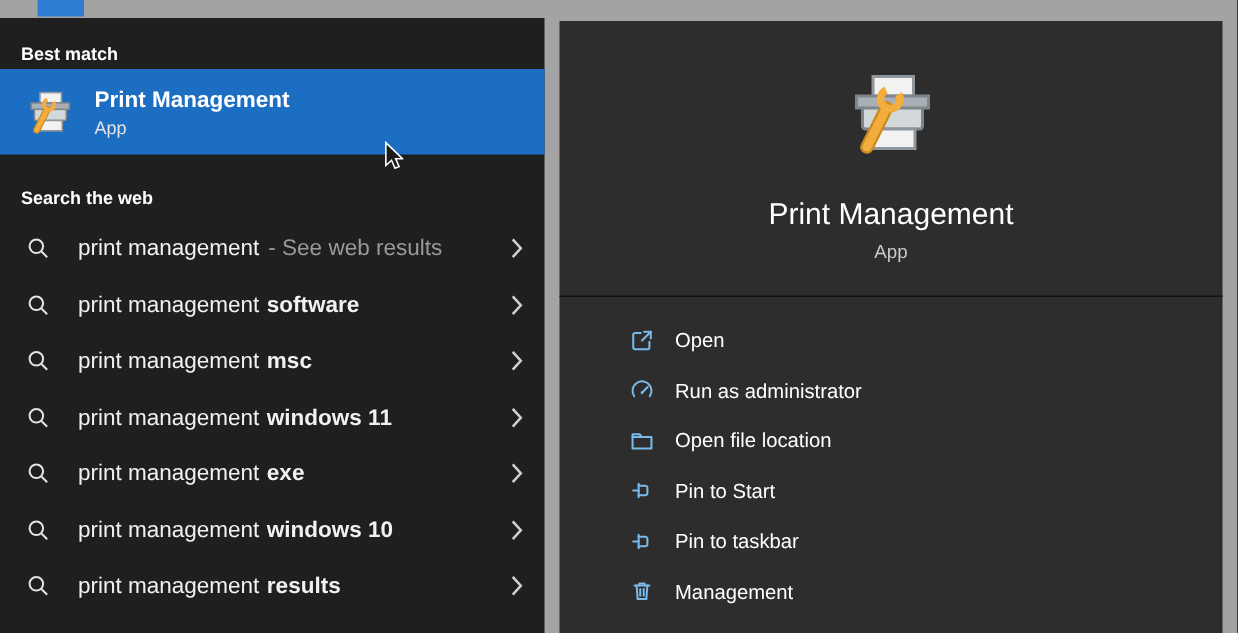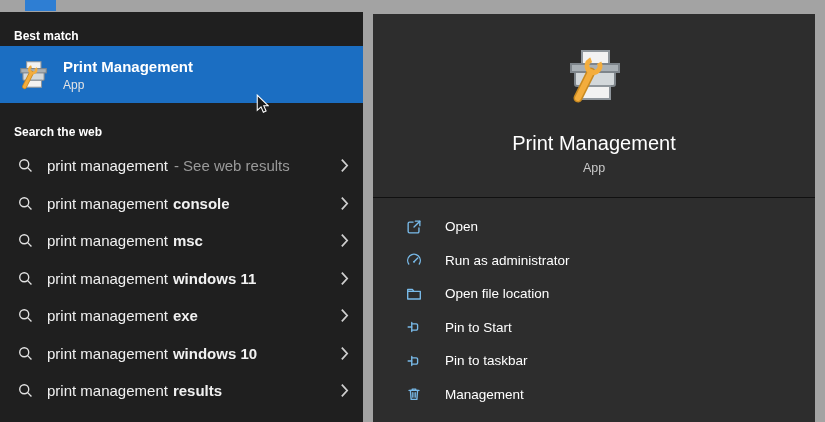--- a/index.html
+++ b/index.html
@@ -10,35 +10,35 @@
   
   .left-panel{position:absolute;left:0;top:12px;width:363px;height:410px;background:#1f1f1f;box-sizing:border-box;padding-top:14px;}
   .section-header{height:20px;line-height:20px;padding-left:14px;font-size:12px;font-weight:600;color:#ffffff;}
   .web-header{margin-top:14px;height:30px;line-height:30px;}
   .best-match{height:57px;background:#1b6ec2;display:flex;align-items:center;padding-left:16px;gap:13px;}
   .bm-icon{width:34px;height:34px;flex:none;}
   .bm-title{font-size:15px;font-weight:600;color:#ffffff;}
   .bm-sub{font-size:12px;color:#e4e4e4;margin-top:3px;}
   .sug{height:37.5px;display:flex;align-items:center;padding:0 14px 0 17px;}
   .mag{width:17px;height:17px;stroke:#e3e3e3;fill:none;stroke-width:1.6;flex:none;}
-  .sug-text{flex:1;margin-left:13px;font-size:15px;color:#f1f1f1;white-space:nowrap;overflow:hidden;}
+  .sug-text{flex:1;margin-left:18px;font-size:15px;color:#f1f1f1;white-space:nowrap;overflow:hidden;}
   .comp{font-weight:700;margin-left:5px;}
   .note{color:#9a9a9a;margin-left:6px;}
   .comp:empty,.note:empty{display:none;}
   .chev{width:9px;height:15px;stroke:#d0d0d0;fill:none;stroke-width:1.6;flex:none;}
 
   
   .right-panel{position:absolute;left:373px;top:14px;width:442px;height:408px;background:#2d2d2d;box-sizing:border-box;}
   .hero{display:flex;flex-direction:column;align-items:center;padding-top:30px;}
   .hero-icon{width:64px;height:64px;}
   .hero-title{margin-top:24px;font-size:20px;font-weight:400;color:#ffffff;}
   .hero-sub{margin-top:6px;font-size:12.5px;color:#c9c9c9;}
   .divider{margin-top:22px;border-top:1px solid #101010;}
   .actions{padding-top:12px;}
-  .action{height:33.5px;display:flex;align-items:center;padding-left:32px;gap:22px;}
+  .action{height:33.5px;display:flex;align-items:center;padding-left:46px;gap:13px;}
   .aicon{width:18px;height:18px;stroke:#79bbea;fill:none;stroke-width:1.5;stroke-linecap:round;stroke-linejoin:round;flex:none;}
   .action-label{font-size:13.5px;color:#ffffff;}
 
   .cursor{position:absolute;left:256px;top:94px;width:13px;height:20px;}
 </style>
 </head>
 <body>
 
 <div class="screen">
 
@@ -75,21 +75,21 @@
       <svg class="chev" viewBox="0 0 8 14">
           <path d="M1.5 1.5 L6.5 7 L1.5 12.5"></path>
         </svg>
     </div>
 
     <div class="sug">
       <svg class="mag" viewBox="0 0 20 20">
           <circle cx="8.5" cy="8.5" r="5.3"></circle>
           <path d="M12.5 12.5 L17 17"></path>
         </svg>
-      <div class="sug-text"><span>print management</span><span class="comp">console</span></div>
+      <div class="sug-text"><span>print management</span><span class="comp">software</span></div>
       <svg class="chev" viewBox="0 0 8 14">
           <path d="M1.5 1.5 L6.5 7 L1.5 12.5"></path>
         </svg>
     </div>
 
     <div class="sug">
       <svg class="mag" viewBox="0 0 20 20">
           <circle cx="8.5" cy="8.5" r="5.3"></circle>
           <path d="M12.5 12.5 L17 17"></path>
         </svg>

